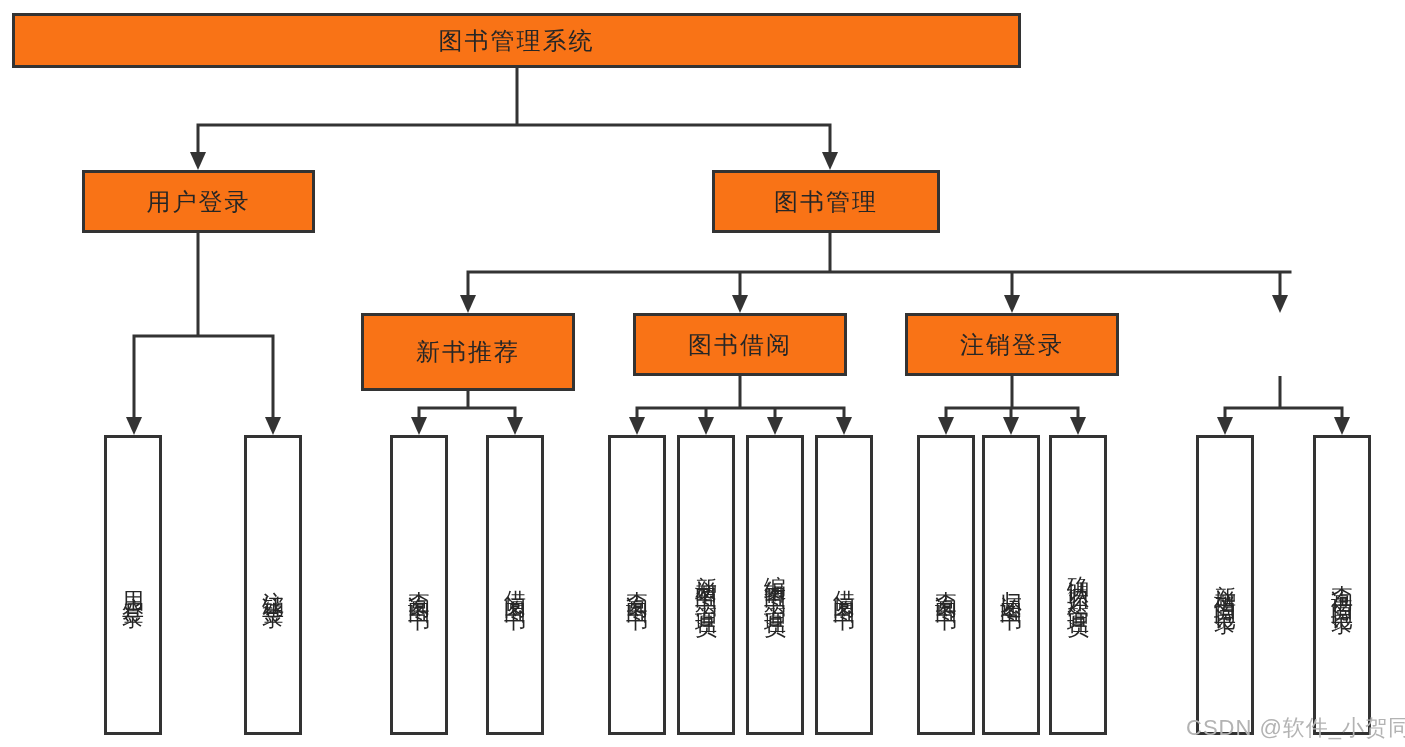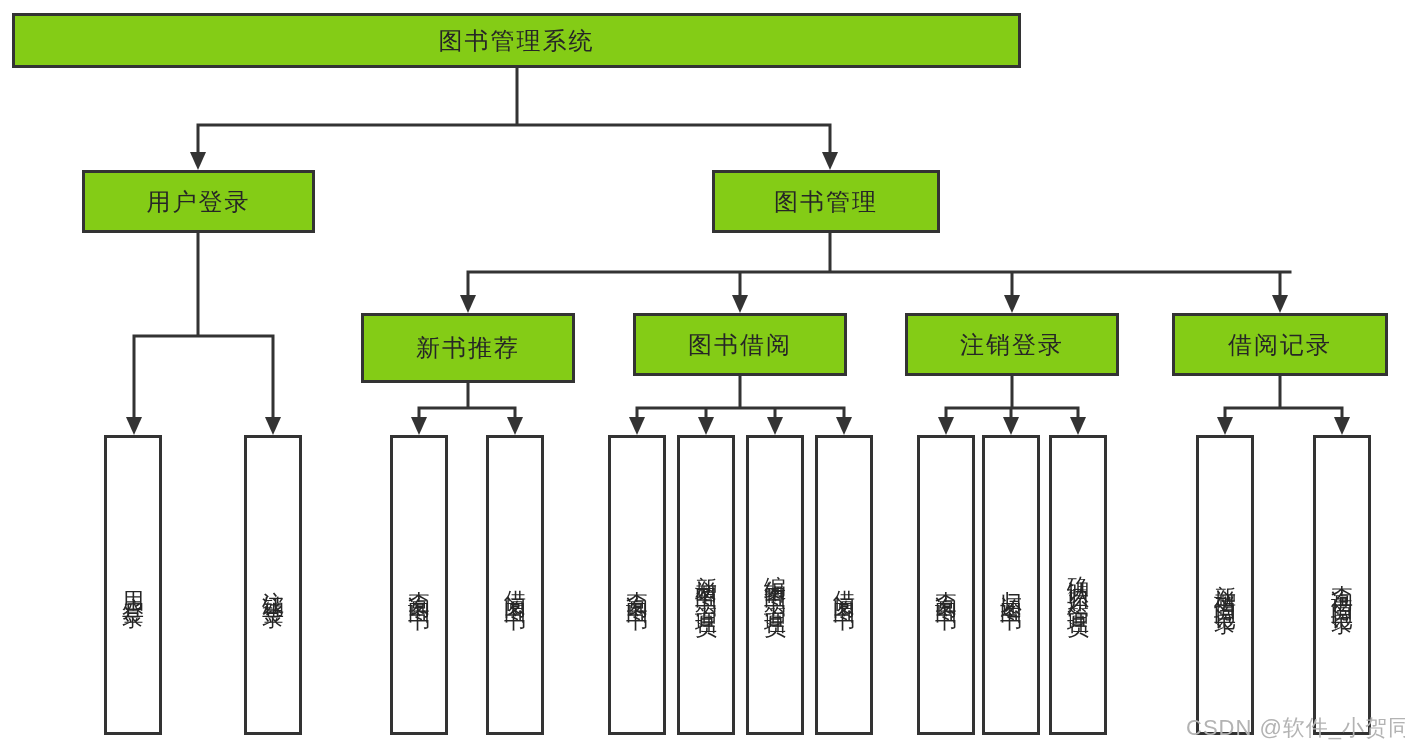--- a/index.html
+++ b/index.html
@@ -18,21 +18,21 @@
   #wires {
     position: absolute;
     left: 0; top: 0;
     width: 1405px; height: 747px;
     z-index: 1;
   }
   .h-node {
     position: absolute;
     box-sizing: border-box;
     border: 3px solid #333333;
-    background: #84cc16;
+    background: #f97316;
     display: flex;
     align-items: center;
     justify-content: center;
     z-index: 2;
   }
   .h-node .lbl {
     font-size: 24px;
     letter-spacing: 2px;
     color: #262626;
     white-space: nowrap;
@@ -124,31 +124,28 @@
     <span class="lbl">图书管理系统</span>
   </div>
 
   <div class="h-node" style="left:82px; top:170px; width:233px; height:63px;">
     <span class="lbl">用户登录</span>
   </div>
   <div class="h-node" style="left:712px; top:170px; width:228px; height:63px;">
     <span class="lbl">图书管理</span>
   </div>
 
-  <div class="h-node" style="left:361px; top:313px; width:214px; height:70px;">
+  <div class="h-node" style="left:361px; top:313px; width:214px; height:78px;">
     <span class="lbl">新书推荐</span>
   </div>
   <div class="h-node" style="left:633px; top:313px; width:214px; height:63px;">
     <span class="lbl">图书借阅</span>
   </div>
   <div class="h-node" style="left:905px; top:313px; width:214px; height:63px;">
     <span class="lbl">注销登录</span>
-  </div>
-  <div class="h-node" style="left:1172px; top:313px; width:216px; height:63px;">
-    <span class="lbl">借阅记录</span>
   </div>
 
   <div class="v-node" style="left:104px;">
     <span class="lbl">用户登录</span>
   </div>
   <div class="v-node" style="left:244px;">
     <span class="lbl">注销登录</span>
   </div>
 
   <div class="v-node" style="left:390px;">

